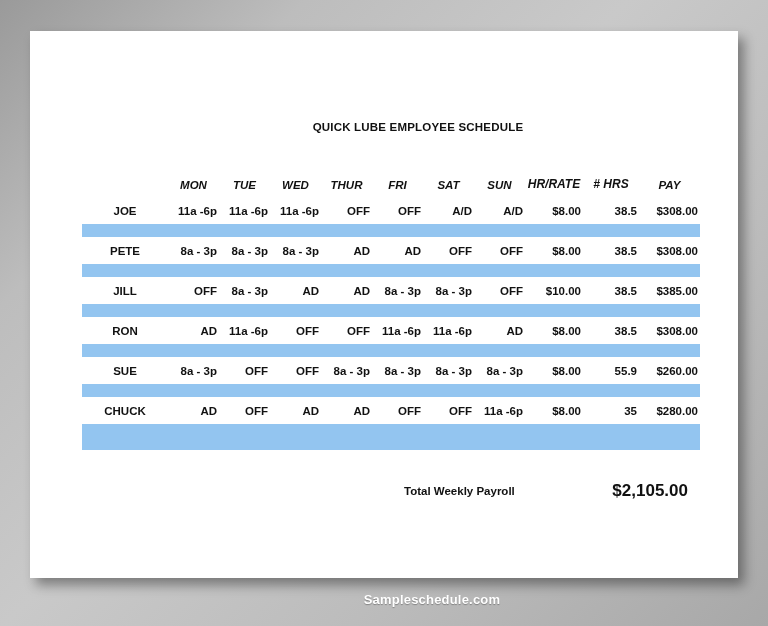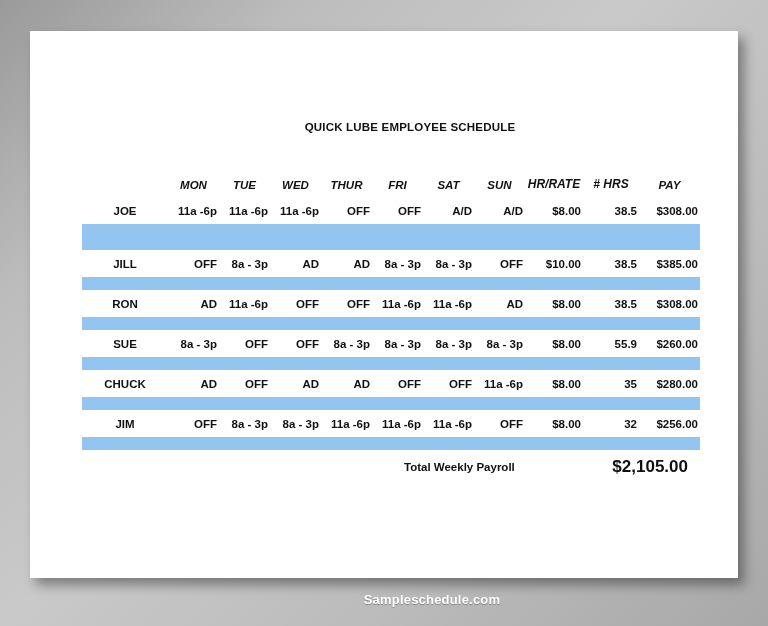--- a/index.html
+++ b/index.html
@@ -22,21 +22,21 @@
     top: 31px;
     width: 708px;
     height: 547px;
     background: #ffffff;
     box-shadow: 6px 7px 11px rgba(0,0,0,0.38);
   }
 
   
   #doc-title {
     position: absolute;
-    left: 0;
+    left: 8px;
     top: 90px;
     width: 100%;
     text-align: center;
     padding-left: 52px;
     box-sizing: border-box;
     font-size: 11.5px;
     font-weight: bold;
     color: #111;
     letter-spacing: 0.2px;
   }
@@ -100,21 +100,21 @@
   col.c-day    { width: 51px; }
   col.c-thur   { width: 51px; }
   col.c-rate   { width: 58px; }
   col.c-hrs    { width: 56px; }
   col.c-pay    { width: 61px; }
 
   
   #totals {
     position: absolute;
     left: 52px;
-    top: 426px;
+    top: 450px;
     width: 608px;
     display: flex;
     align-items: center;
   }
   #total-label {
     font-size: 11.5px;
     font-weight: bold;
     color: #111;
     margin-left: 322px;
   }
@@ -188,20 +188,33 @@
             <td>OFF</td>
             <td>A/D</td>
             <td>A/D</td>
             <td>$8.00</td>
             <td>38.5</td>
             <td>$308.00</td>
           </tr>
           <tr class="band-row">
             <td colspan="11" style="background: rgb(147, 197, 240);"></td>
           </tr>
+          <tr class="data-row">
+            <td class="c-name">PETE</td>
+            <td>8a - 3p</td>
+            <td>8a - 3p</td>
+            <td>8a - 3p</td>
+            <td>AD</td>
+            <td>AD</td>
+            <td>OFF</td>
+            <td>OFF</td>
+            <td>$8.00</td>
+            <td>38.5</td>
+            <td>$308.00</td>
+          </tr>
           <tr class="band-row">
             <td colspan="11" style="background: rgb(147, 197, 240);"></td>
           </tr>
           <tr class="data-row">
             <td class="c-name">JILL</td>
             <td>OFF</td>
             <td>8a - 3p</td>
             <td>AD</td>
             <td>AD</td>
             <td>8a - 3p</td>
@@ -254,33 +267,20 @@
             <td>AD</td>
             <td>OFF</td>
             <td>OFF</td>
             <td>11a -6p</td>
             <td>$8.00</td>
             <td>35</td>
             <td>$280.00</td>
           </tr>
           <tr class="band-row">
             <td colspan="11" style="background: rgb(147, 197, 240);"></td>
-          </tr>
-          <tr class="data-row">
-            <td class="c-name">JIM</td>
-            <td>OFF</td>
-            <td>8a - 3p</td>
-            <td>8a - 3p</td>
-            <td>11a -6p</td>
-            <td>11a -6p</td>
-            <td>11a -6p</td>
-            <td>OFF</td>
-            <td>$8.00</td>
-            <td>32</td>
-            <td>$256.00</td>
           </tr>
           <tr class="band-row">
             <td colspan="11" style="background: rgb(147, 197, 240);"></td>
           </tr>
         </tbody>
     </table>
   </div>
 
   <div id="totals">
     <span id="total-label">Total Weekly Payroll</span>

